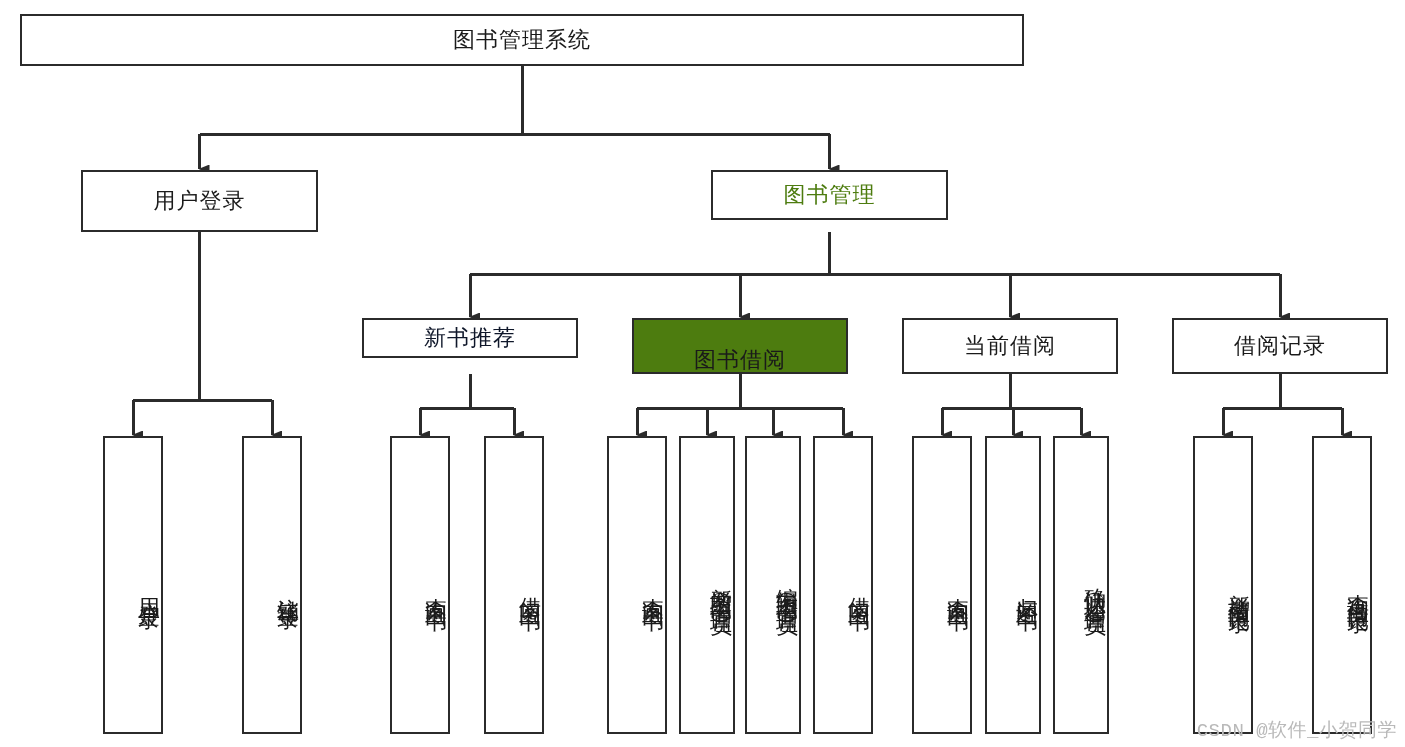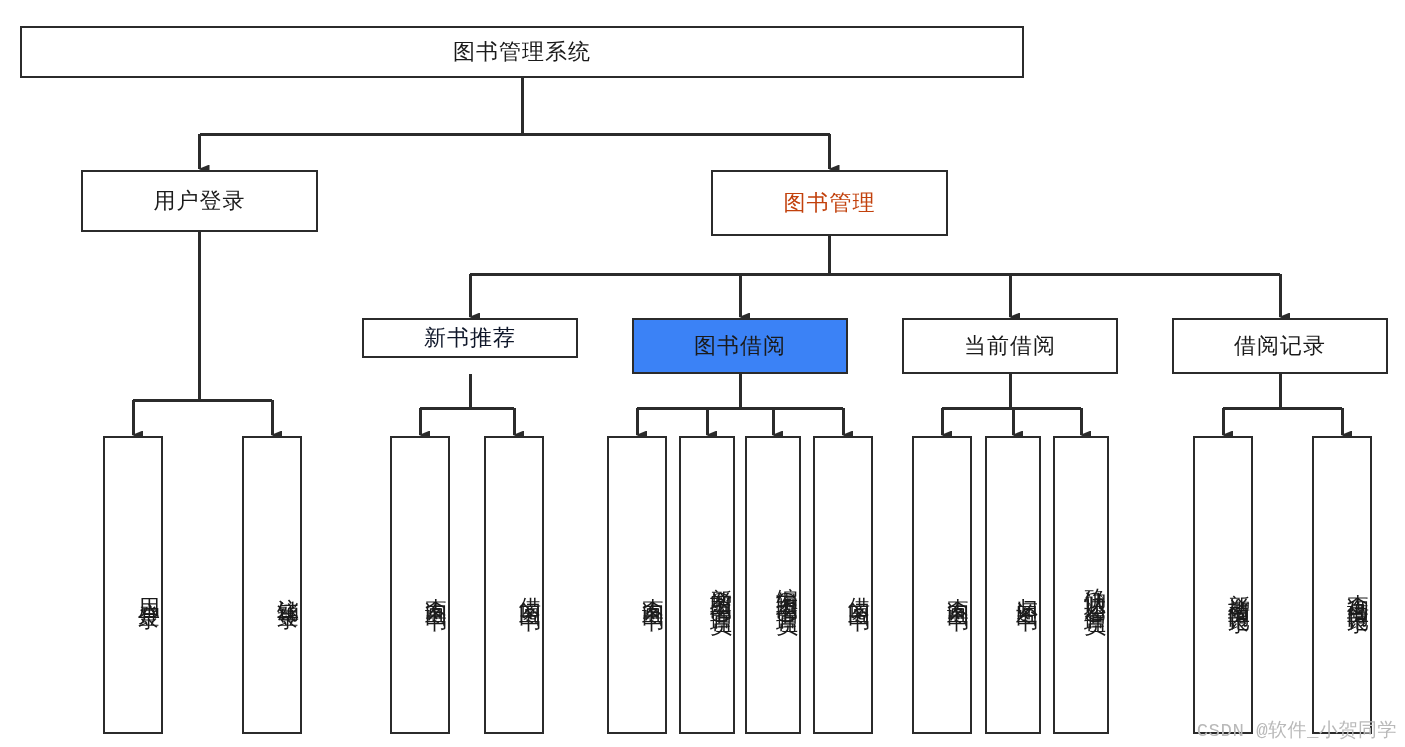--- a/index.html
+++ b/index.html
@@ -114,33 +114,33 @@
         <line x1="942" y1="408" x2="942" y2="435" stroke="#2b2b2b" stroke-width="3" shape-rendering="crispEdges" marker-end="url(#arrowhead)"></line>
         <line x1="1013" y1="408" x2="1013" y2="435" stroke="#2b2b2b" stroke-width="3" shape-rendering="crispEdges" marker-end="url(#arrowhead)"></line>
         <line x1="1081" y1="408" x2="1081" y2="435" stroke="#2b2b2b" stroke-width="3" shape-rendering="crispEdges" marker-end="url(#arrowhead)"></line>
         <line x1="1280" y1="374" x2="1280" y2="408" stroke="#2b2b2b" stroke-width="3" shape-rendering="crispEdges"></line>
         <line x1="1223" y1="408" x2="1342" y2="408" stroke="#2b2b2b" stroke-width="3" shape-rendering="crispEdges"></line>
         <line x1="1223" y1="408" x2="1223" y2="435" stroke="#2b2b2b" stroke-width="3" shape-rendering="crispEdges" marker-end="url(#arrowhead)"></line>
         <line x1="1342" y1="408" x2="1342" y2="435" stroke="#2b2b2b" stroke-width="3" shape-rendering="crispEdges" marker-end="url(#arrowhead)"></line>
       </g>
   </svg>
   <div id="node-layer">
-      <div class="node-box horiz" style="left: 20px; top: 26px; width: 1004px; height: 52px; border-color: rgb(43, 43, 43); background: rgb(255, 255, 255); color: rgb(26, 26, 26);">
+      <div class="node-box horiz" style="left: 20px; top: 14px; width: 1004px; height: 52px; border-color: rgb(43, 43, 43); background: rgb(255, 255, 255); color: rgb(26, 26, 26);">
         <span class="node-label">图书管理系统</span>
       </div>
       <div class="node-box horiz" style="left: 81px; top: 170px; width: 237px; height: 62px; border-color: rgb(43, 43, 43); background: rgb(255, 255, 255); color: rgb(26, 26, 26);">
         <span class="node-label">用户登录</span>
       </div>
-      <div class="node-box horiz" style="left: 711px; top: 170px; width: 237px; height: 66px; border-color: rgb(43, 43, 43); background: rgb(255, 255, 255); color: #c2410c;">
+      <div class="node-box horiz" style="left: 711px; top: 170px; width: 237px; height: 50px; border-color: rgb(43, 43, 43); background: rgb(255, 255, 255); color: #4d7c0f;">
         <span class="node-label">图书管理</span>
       </div>
       <div class="node-box horiz" style="left: 362px; top: 318px; width: 216px; height: 40px; border-color: rgb(43, 43, 43); background: rgb(255, 255, 255); color: #0f172a;">
         <span class="node-label">新书推荐</span>
       </div>
-      <div class="node-box horiz" style="left: 632px; top: 318px; width: 216px; height: 56px; border-color: rgb(43, 43, 43); background: #3b82f6; color: rgb(26, 26, 26);">
+      <div class="node-box horiz" style="left: 632px; top: 318px; width: 216px; height: 56px; border-color: rgb(43, 43, 43); background: #4d7c0f; color: rgb(26, 26, 26); align-items: flex-end;">
         <span class="node-label">图书借阅</span>
       </div>
       <div class="node-box horiz" style="left: 902px; top: 318px; width: 216px; height: 56px; border-color: rgb(43, 43, 43); background: rgb(255, 255, 255); color: rgb(26, 26, 26);">
         <span class="node-label">当前借阅</span>
       </div>
       <div class="node-box horiz" style="left: 1172px; top: 318px; width: 216px; height: 56px; border-color: rgb(43, 43, 43); background: rgb(255, 255, 255); color: rgb(26, 26, 26); text-align: center;">
         <span class="node-label">借阅记录</span>
       </div>
       <div class="node-box vert" style="left: 103px; top: 436px; width: 60px; height: 298px; border-color: rgb(43, 43, 43); background: rgb(255, 255, 255); color: rgb(26, 26, 26);">
         <span class="node-label">用户登录</span>

